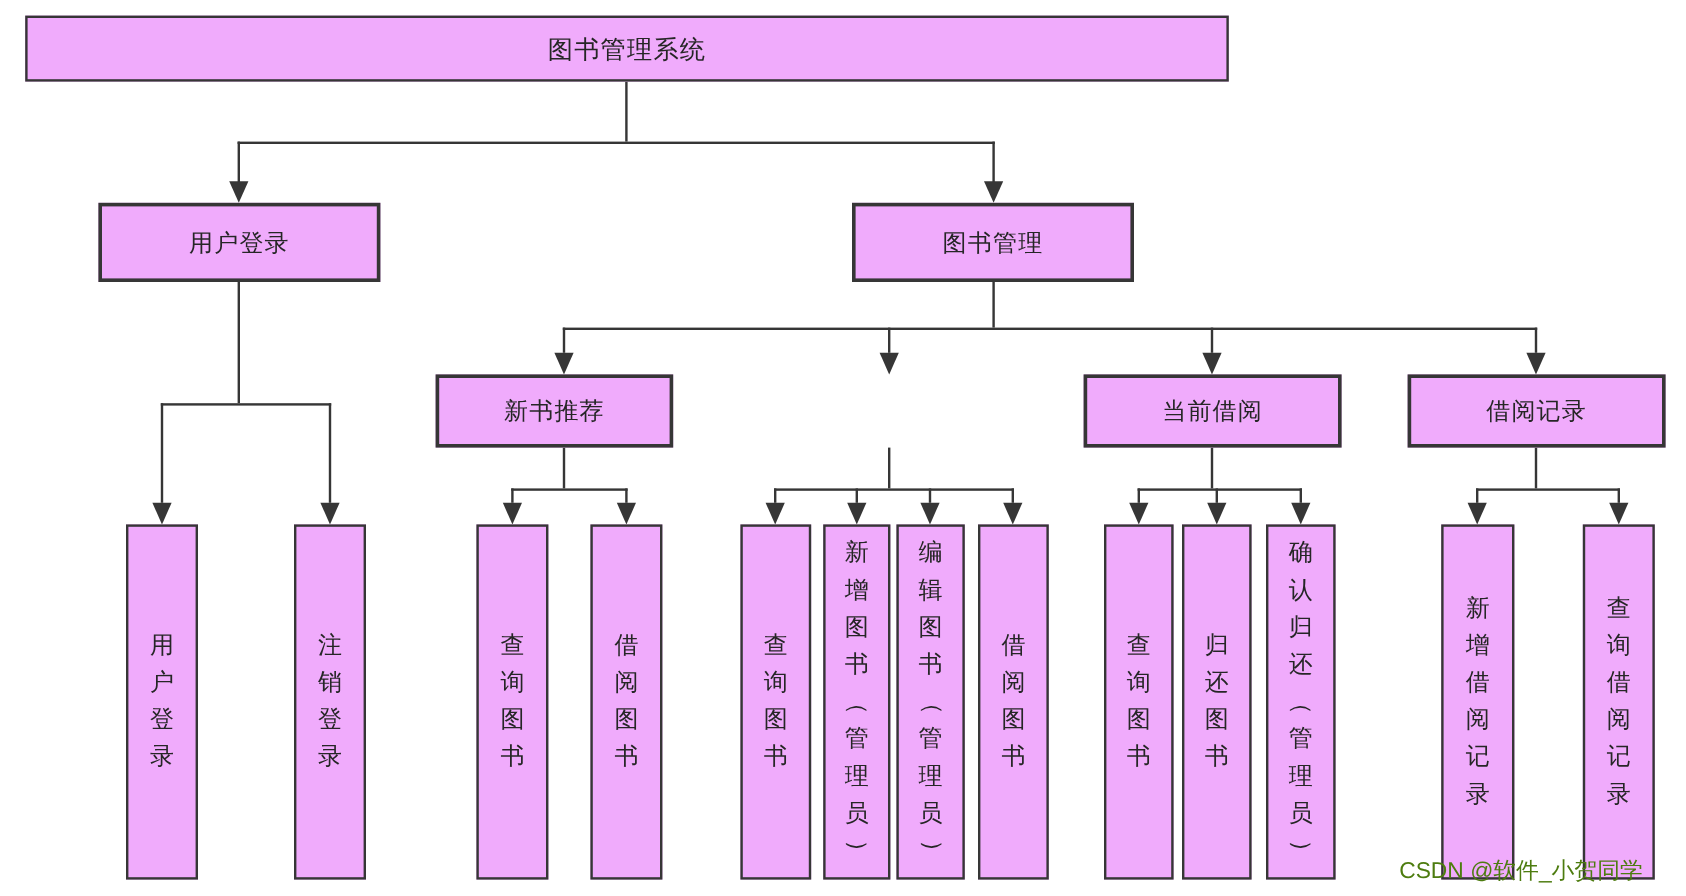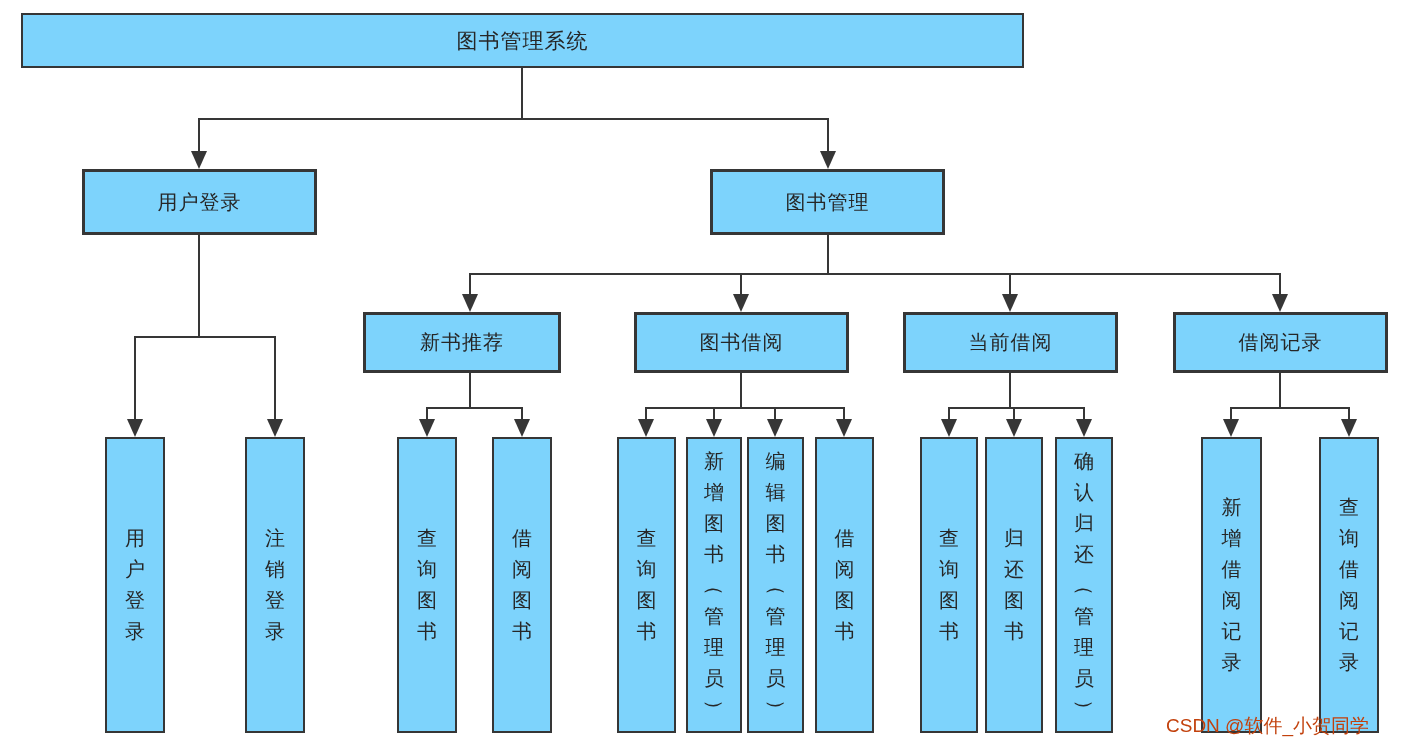--- a/index.html
+++ b/index.html
@@ -2,21 +2,21 @@
 <html><head>
 <meta charset="utf-8">
 <style>
   html,body { margin:0; padding:0; background:#ffffff; }
   #stage {
     position:relative; width:1405px; height:747px; background:#ffffff;
     font-family:"Liberation Sans","DejaVu Sans",sans-serif;
     color:#262626; overflow:hidden;
   }
   .box {
-    position:absolute; background:#7dd3fc; border:2px solid #363636;
+    position:absolute; background:#f0abfc; border:2px solid #363636;
     box-sizing:border-box; display:flex; align-items:center; justify-content:center;
     z-index:2;
   }
   .node-lg  { border-width:2px; font-size:21px; letter-spacing:1px; }
   .node-md  { border-width:3px; font-size:20px; letter-spacing:1px;font-family:Liberation Serif, serif; }
   .leaf     { border-width:2px; }
   .vtext {
     display:flex; flex-direction:column; align-items:center; justify-content:center;
     width:100%; height:100%; font-size:20px;
   }
@@ -25,21 +25,21 @@
   .vline, .hline { position:absolute; background:#363636; z-index:1; }
   .vline { width:2px; }
   .hline { height:2px; }
   .arrow {
     position:absolute; width:0; height:0; z-index:1;
     border-left:8px solid transparent; border-right:8px solid transparent;
     border-top:18px solid #363636;
   }
   .watermark {
     position:absolute; left:1166px; top:713px; z-index:5;
-    font-size:19px; color:#c2410c; white-space:nowrap;
+    font-size:19px; color:#4d7c0f; white-space:nowrap;
   }
 </style>
 </head>
 <body>
 
 <div id="stage">
 
   <div class="box node-lg" style="left:21px; top:13px; width:1003px; height:55px;">
     <span>图书管理系统</span>
   </div>
@@ -72,23 +72,20 @@
   <div class="vline" style="left:740px; top:273px; height:21px;"></div>
   <div class="arrow" style="left:733px; top:294px;"></div>
   <div class="vline" style="left:1009px; top:273px; height:21px;"></div>
   <div class="arrow" style="left:1002px; top:294px;"></div>
   <div class="vline" style="left:1279px; top:273px; height:21px;"></div>
   <div class="arrow" style="left:1272px; top:294px;"></div>
 
   <div class="box node-md" style="left:363px; top:312px; width:198px; height:61px;">
     <span>新书推荐</span>
   </div>
-  <div class="box node-md" style="left:634px; top:312px; width:215px; height:61px;">
-    <span>图书借阅</span>
-  </div>
   <div class="box node-md" style="left:903px; top:312px; width:215px; height:61px;">
     <span>当前借阅</span>
   </div>
   <div class="box node-md" style="left:1173px; top:312px; width:215px; height:61px;">
     <span>借阅记录</span>
   </div>
 
   <div class="vline" style="left:469px; top:373px; height:34px;"></div>
   <div class="hline" style="left:426px; top:407px; width:97px;"></div>
   <div class="vline" style="left:426px; top:407px; height:12px;"></div>

